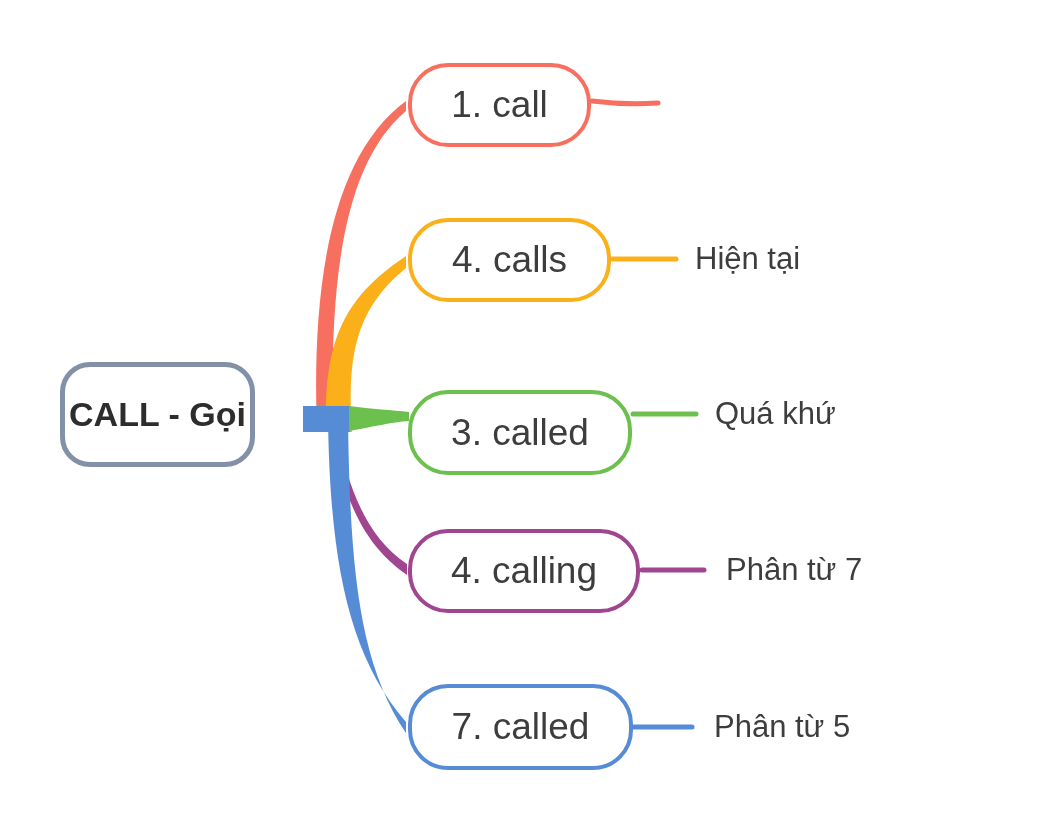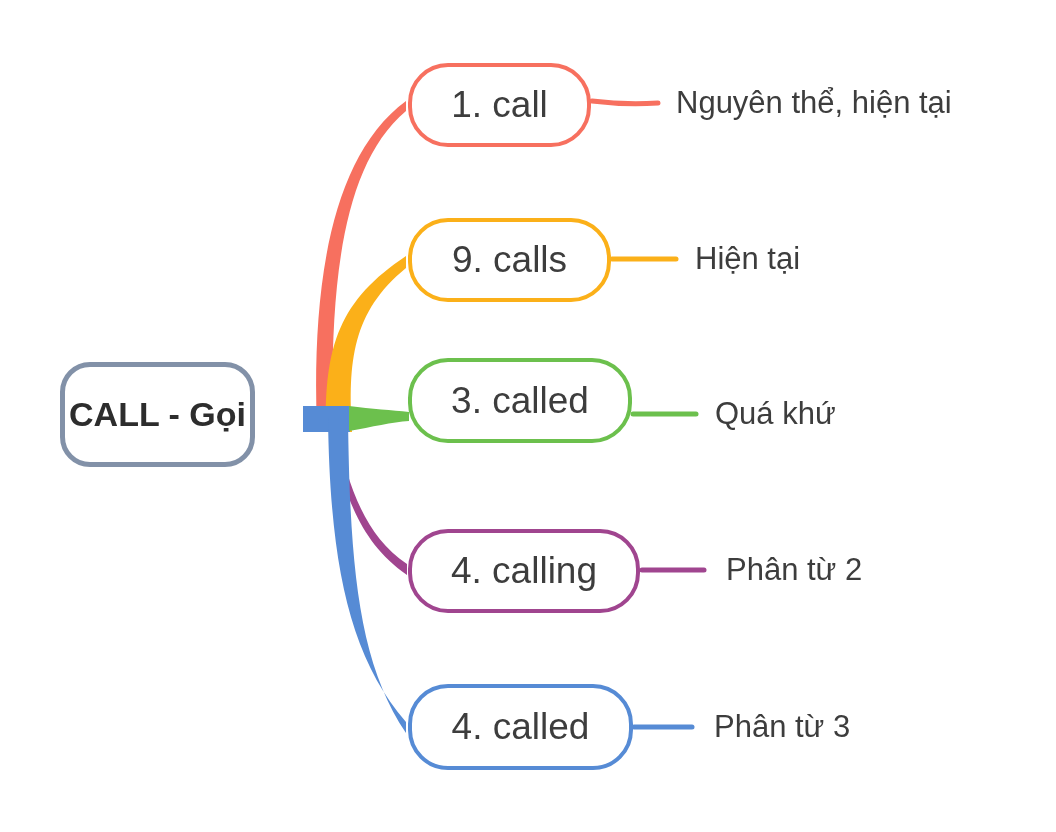--- a/index.html
+++ b/index.html
@@ -80,31 +80,30 @@
   </svg>
 
   <div class="node root" style="left: 60px; top: 362px; width: 195px; height: 105px; border-color: rgb(130, 145, 168); color: rgb(45, 45, 45);">
     <span>CALL - Gọi</span>
   </div>
 
   <div class="node" style="left: 408px; top: 63px; width: 183px; height: 84px; border-color: rgb(247, 112, 95); color: rgb(61, 61, 61);">
     <span>1. call</span>
   </div>
   <div class="node" style="left: 408px; top: 218px; width: 203px; height: 84px; border-color: rgb(251, 176, 25); color: rgb(61, 61, 61);">
-    <span>9. calls</span>
+    <span>4. calls</span>
   </div>
-  <div class="node" style="left: 408px; top: 358px; width: 224px; height: 85px; border-color: rgb(108, 192, 77); color: rgb(61, 61, 61); align-items: center;">
+  <div class="node" style="left: 408px; top: 390px; width: 224px; height: 85px; border-color: rgb(108, 192, 77); color: rgb(61, 61, 61); align-items: center;">
     <span>3. called</span>
   </div>
   <div class="node" style="left: 408px; top: 529px; width: 232px; height: 84px; border-color: rgb(160, 69, 143); color: rgb(61, 61, 61); align-items: center;">
     <span>4. calling</span>
   </div>
   <div class="node" style="left: 408px; top: 684px; width: 225px; height: 86px; border-color: rgb(86, 139, 213); color: rgb(61, 61, 61);">
-    <span>4. called</span>
+    <span>7. called</span>
   </div>
 
-  <div class="annotation" style="left:676px; top:84px;">Nguyên thể, hiện tại</div>
   <div class="annotation" style="left:715px; top:395px;">Quá khứ</div>
   <div class="annotation" style="left:695px; top:240px;">Hiện tại</div>
-  <div class="annotation" style="left:726px; top:551px;">Phân từ 2</div>
-  <div class="annotation" style="left:714px; top:708px;">Phân từ 3</div>
+  <div class="annotation" style="left:726px; top:551px;">Phân từ 7</div>
+  <div class="annotation" style="left:714px; top:708px;">Phân từ 5</div>
 
 </div>
 
 </body></html>

